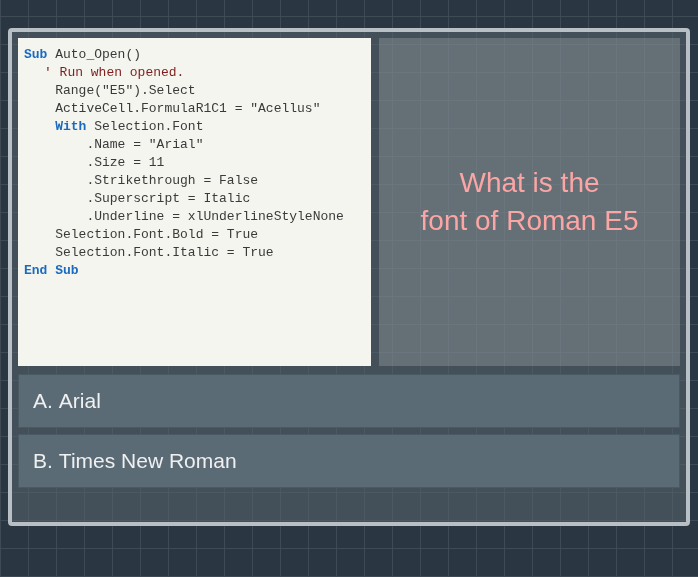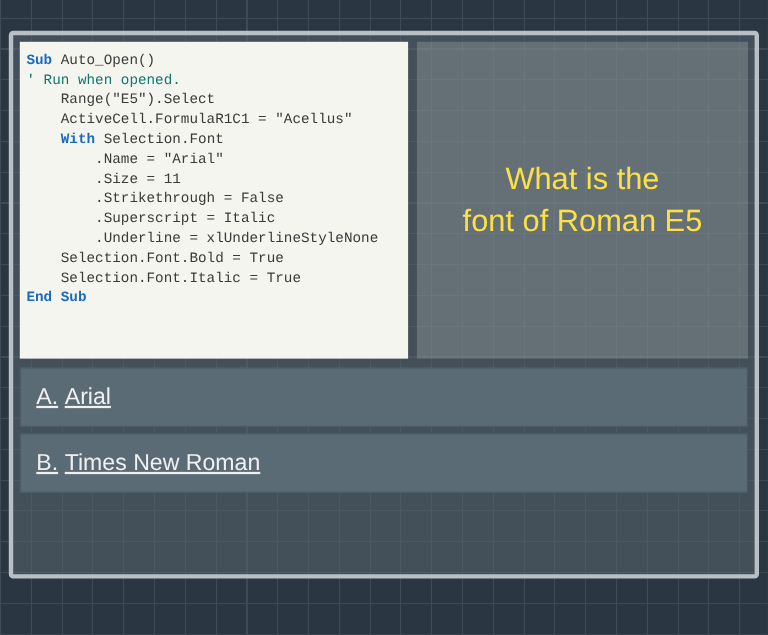--- a/index.html
+++ b/index.html
@@ -30,61 +30,60 @@
       padding: 6px;
     }
     .top-row {
       display: flex;
       gap: 8px;
       margin-bottom: 8px;
     }
     .code-panel {
       background: #f5f5f0;
       width: 353px;
-      height: 288px;
+      height: 328px;
       padding: 8px 6px;
       font-family: "Courier New", monospace;
       font-size: 13px;
       line-height: 18px;
       color: #3a3a3a;
       overflow: hidden;
     }
     .code-line { white-space: pre; }
     .kw { color: #1a6bbf; font-weight: bold; }
-    .comment { color: #0f766e; }
+    .comment { color: #7f1d1d; margin-left: 20px; }
     .question-panel {
       flex: 1;
       display: flex;
       flex-direction: column;
       justify-content: center;
       align-items: center;
       text-align: center;
       padding: 0 8px;
       background: rgba(200,205,208,0.25);
     }
     .question-text {
       font-size: 28px;
       font-family: Arial, sans-serif;
-      color: #fde047;
+      color: #fca5a5;
       line-height: 1.35;
     }
     .answers {
       display: flex;
       flex-direction: column;
       gap: 6px;
     }
     .answer {
       background: #5b6b76;
       color: #f0f0f0;
       font-size: 21px;
       font-family: Arial, sans-serif;
       padding: 14px 14px;
       border: 1px solid #4a5a64;
       cursor: pointer;
-      text-decoration: underline;
     }
     .letter { margin-right: 6px; }
   </style>
 </head>
 <body>
 <div class="grid-bg"></div>
 
 <div class="container">
   <div class="top-row">
     <div class="code-panel">

